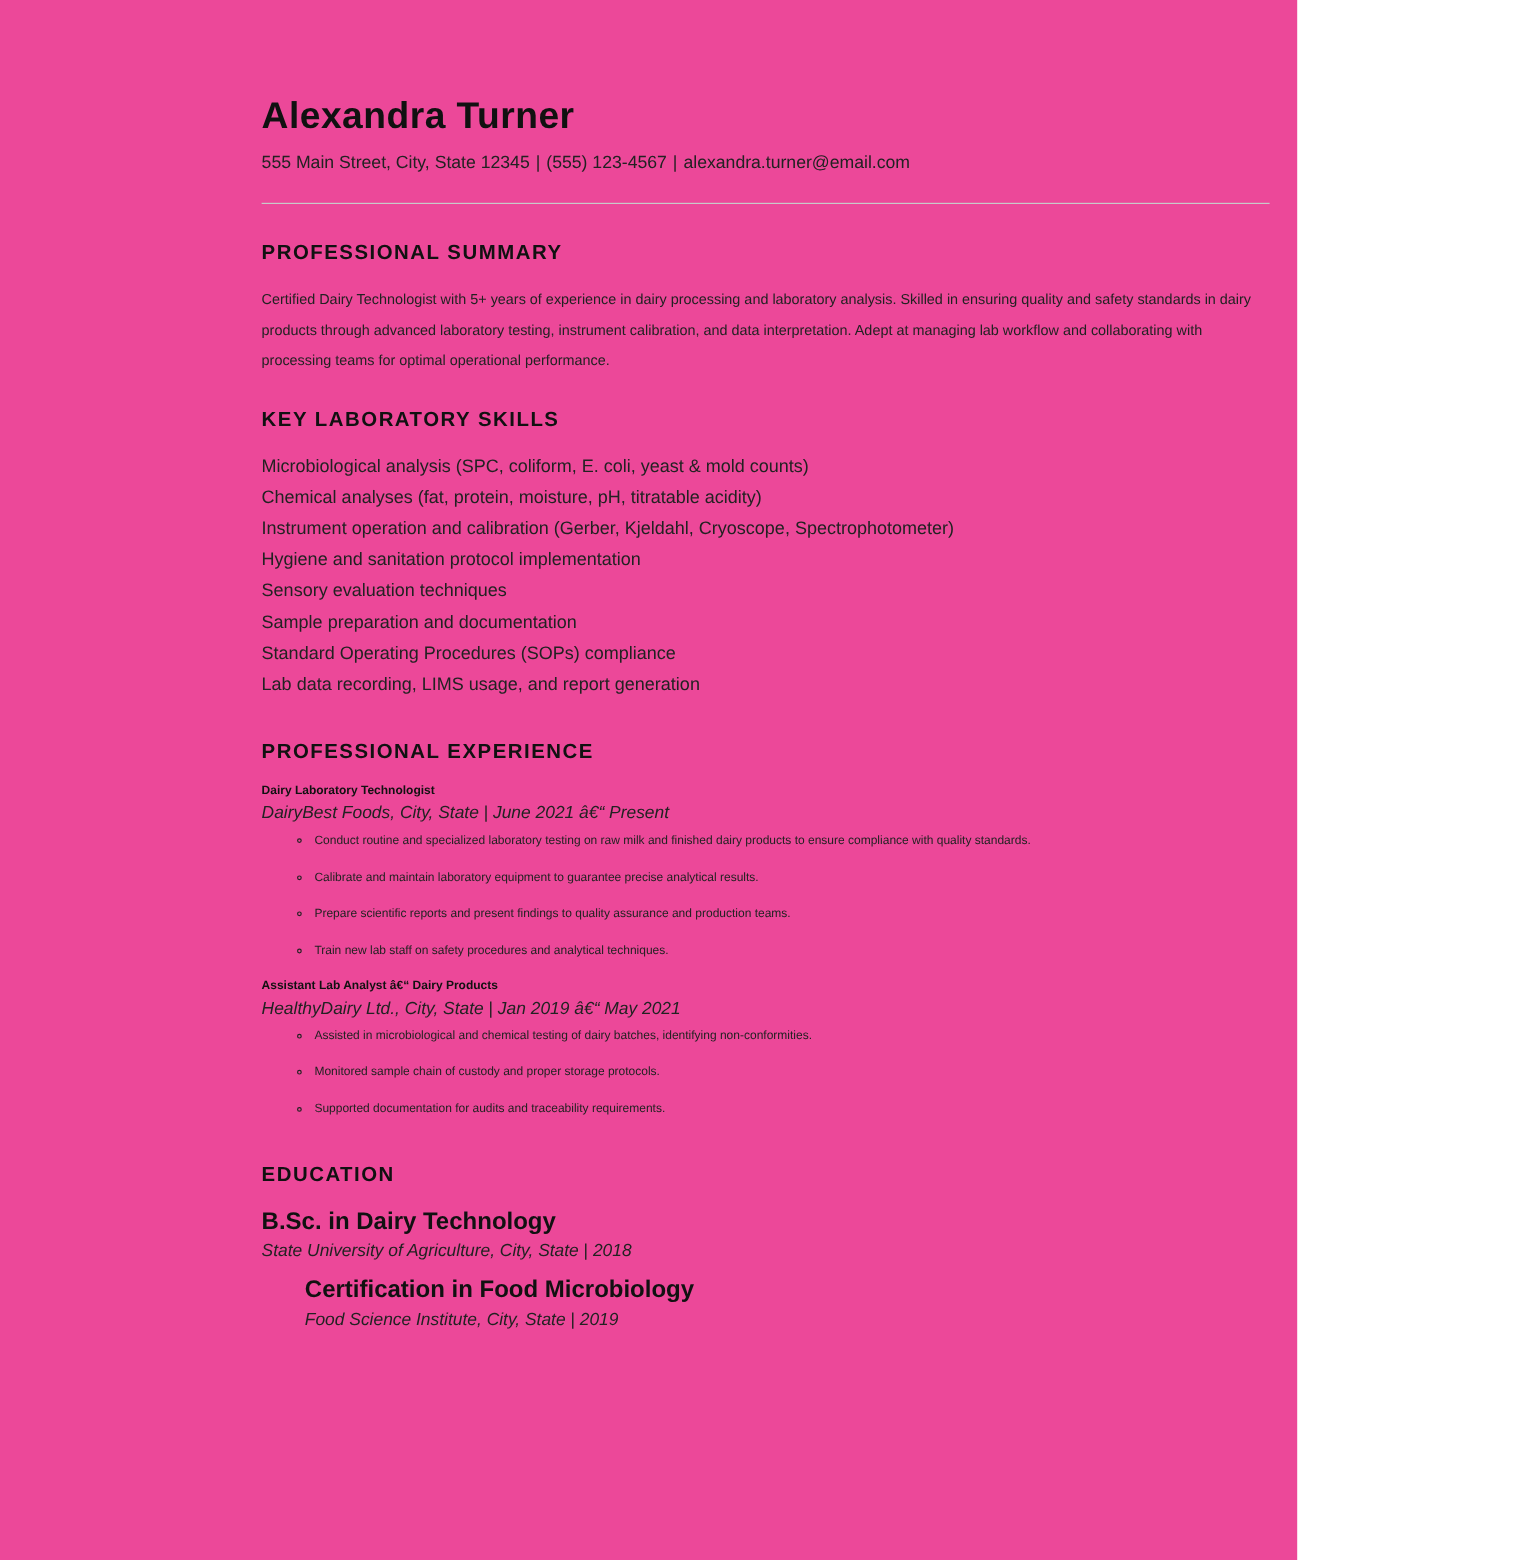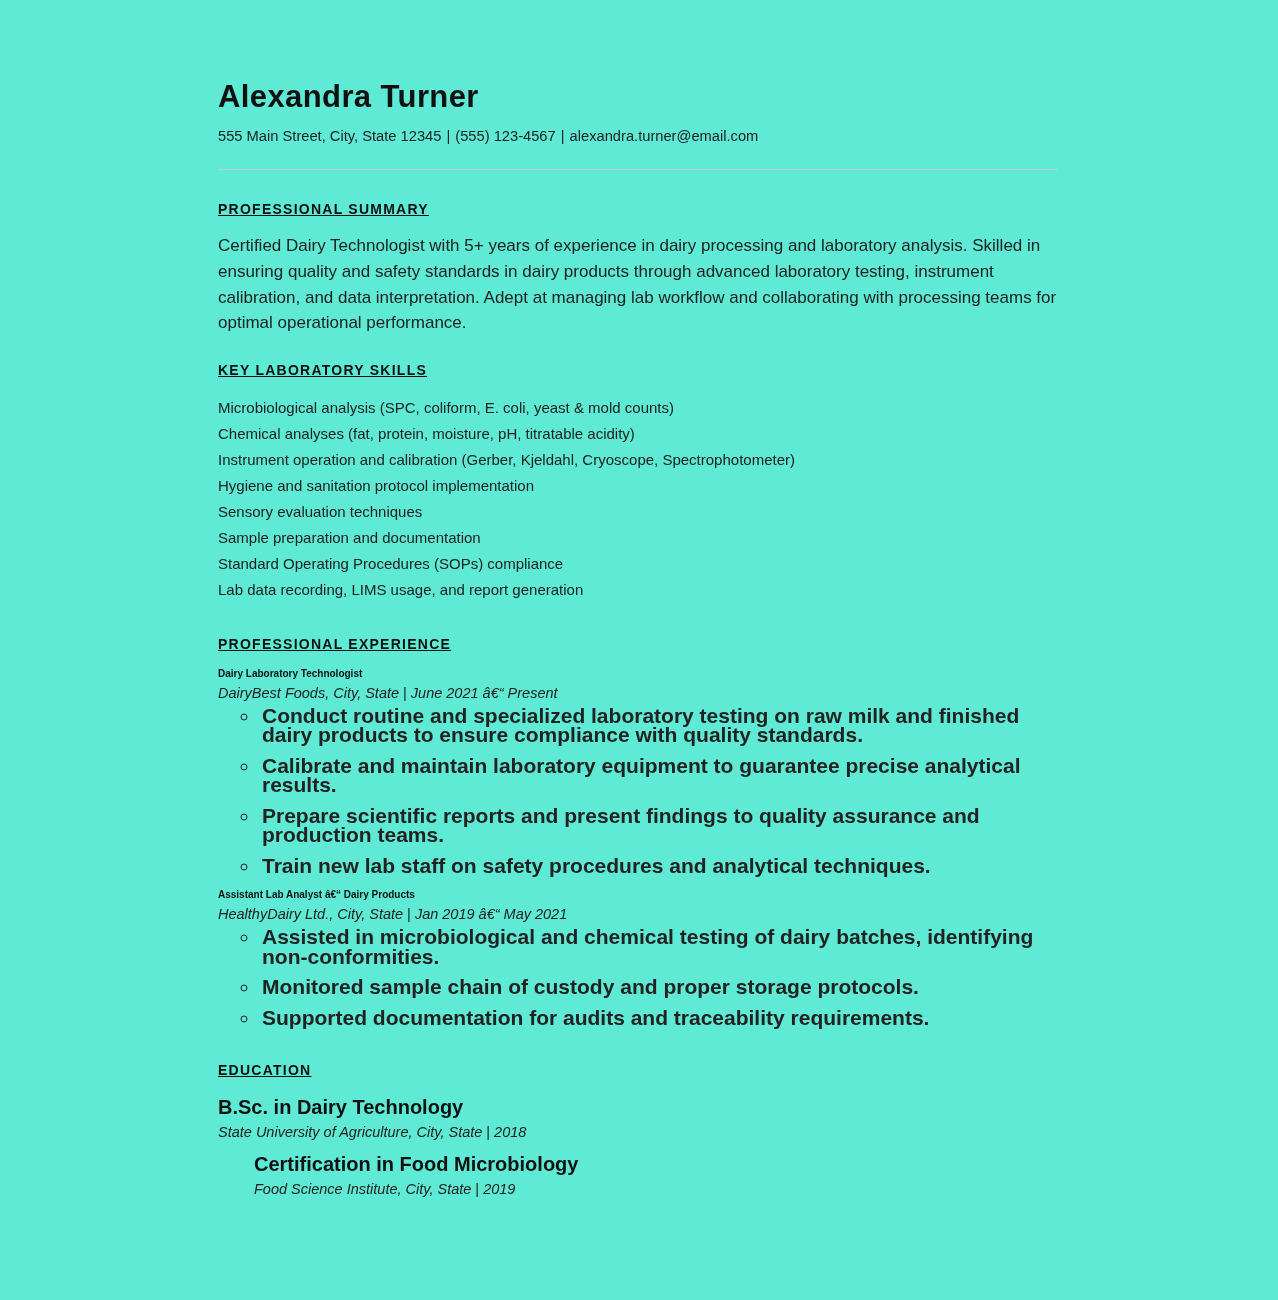--- a/index.html
+++ b/index.html
@@ -9,24 +9,24 @@
   }
   body {
     width: 1278px;
     height: 1300px;
     font-family: "Liberation Sans", sans-serif;
     color: #222222;
     -webkit-font-smoothing: antialiased;
   }
   .page {
     box-sizing: border-box;
-    width: 1278px;
+    width: 1081px;
     min-height: 1300px;
     padding: 80px 220px 0 218px;
-    background: #5eead4;
+    background: #ec4899;
   }
   .resume {
     width: 840px;
   }
 
   
   .name {
     font-size: 31px;
     font-weight: bold;
     letter-spacing: 0.4px;
@@ -49,32 +49,31 @@
     margin: 22px 0 0 0;
     width: 840px;
     height: 0;
   }
 
   
   .section {
     margin-top: 26px;
   }
   .section-title {
-    font-size: 14px;
+    font-size: 17px;
     font-weight: bold;
     letter-spacing: 1.25px;
     text-transform: uppercase;
     color: #111111;
     margin: 0 0 16px 0;
     line-height: 1.2;
-    text-decoration: underline;
   }
 
   .paragraph {
-    font-size: 17px;
+    font-size: 12px;
     line-height: 25.6px;
     margin: 0;
     color: #222222;
     max-width: 840px;
   }
 
   
   .skills-list {
     list-style: none;
     margin: 0;
@@ -110,26 +109,25 @@
   .job-meta .sep {
     font-style: normal;
     padding: 0 4px;
   }
   .bullets {
     list-style: circle;
     margin: 4px 0 0 0;
     padding-left: 42px;
   }
   .bullets li {
-    font-size: 21px;
+    font-size: 10px;
     line-height: 19.5px;
     color: #222222;
     margin-bottom: 11px;
     padding-left: 2px;
-    font-weight: bold;
   }
   .bullets li:last-child {
     margin-bottom: 0;
   }
 
   
   .edu-item + .edu-item {
     margin-top: 11px;
     margin-left: 36px;
   }

